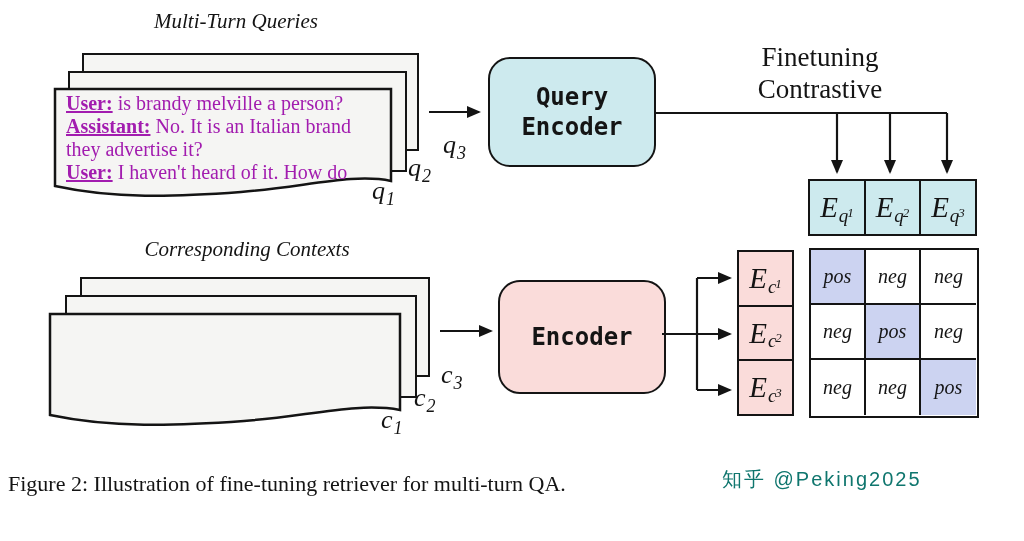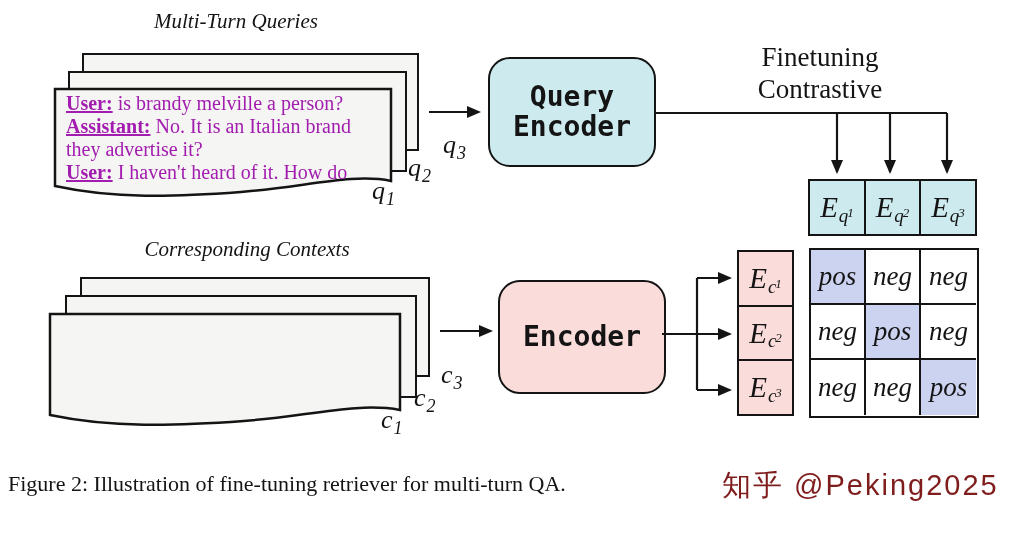--- a/index.html
+++ b/index.html
@@ -12,21 +12,21 @@
   .front-card-svg{position:absolute;}
 
   .card-text{position:absolute;font-size:20px;line-height:23px;color:#a21caf;}
   .speaker{font-weight:bold;text-decoration:underline;}
 
   .card-label{position:absolute;font-size:26px;font-style:italic;white-space:nowrap;}
   .lbl-sub{font-size:18px;font-style:normal;position:relative;top:6px;left:1px;font-style:italic;}
 
   .encoder{position:absolute;border:2.5px solid #141414;border-radius:22px;
            display:flex;flex-direction:column;align-items:center;justify-content:center;
-           font-family:"DejaVu Sans Mono",monospace;font-weight:600;font-size:28px;line-height:30px;}
+           font-family:"DejaVu Sans Mono",monospace;font-weight:600;font-size:24px;line-height:30px;}
   .enc-query{background:#cdeaee;}
   .enc-context{background:#fadcda;}
 
   .two-line-label{position:absolute;text-align:center;font-size:27px;line-height:32px;white-space:nowrap;}
 
   .ecell{display:flex;align-items:center;justify-content:center;border:2.5px solid #141414;
          box-sizing:border-box;font-style:italic;}
   .e-base{font-size:29px;font-style:italic;}
   .e-sub{font-size:19px;position:relative;top:8px;left:1px;font-style:italic;}
   .e-subsub{font-size:13px;position:relative;top:5px;font-style:italic;}
@@ -36,31 +36,31 @@
   #eq-row .ecell + .ecell{margin-left:-2.5px;}
 
   #ec-col{position:absolute;left:737px;top:250px;display:flex;flex-direction:column;}
   #ec-col .ecell{width:57px;height:57px;background:#fadcda;}
   #ec-col .ecell + .ecell{margin-top:-2.5px;}
 
   #matrix{position:absolute;left:809px;top:248px;width:170px;height:170px;
           border:2.5px solid #141414;box-sizing:border-box;
           display:grid;grid-template-columns:repeat(3,55px);grid-template-rows:repeat(3,55px);}
   .mcell{display:flex;align-items:center;justify-content:center;
-         font-style:italic;font-size:27px;background:#ffffff;
+         font-style:italic;font-size:20px;background:#ffffff;
          border-right:2.5px solid #141414;border-bottom:2.5px solid #141414;box-sizing:content-box;}
   .mcell:nth-child(3n){border-right:none;}
   .mcell:nth-child(n+7){border-bottom:none;}
   .mcell.pos{background:#ccd3f1;}
 
   #connectors{position:absolute;left:0;top:0;width:1024px;height:541px;pointer-events:none;}
 
   #caption{position:absolute;left:8px;top:471px;width:1012px;font-size:22px;white-space:nowrap;z-index:6;}
   #watermark{position:absolute;left:722px;top:466px;font-family:"Liberation Sans",sans-serif;
-             font-size:29px;letter-spacing:2px;color:#7f1d1d;z-index:5;white-space:nowrap;}
+             font-size:20px;letter-spacing:2px;color:#0f766e;z-index:5;white-space:nowrap;}
 </style>
 </head>
 <body>
 
 <div id="fig">
 
   <div class="stack-title" style="left:96px;top:9px;width:280px;">Multi-Turn Queries</div>
 
   <div class="card" style="left:82px;top:53px;width:333px;height:94px;"></div>
   <div class="card" style="left:68px;top:71px;width:335px;height:97px;"></div>

